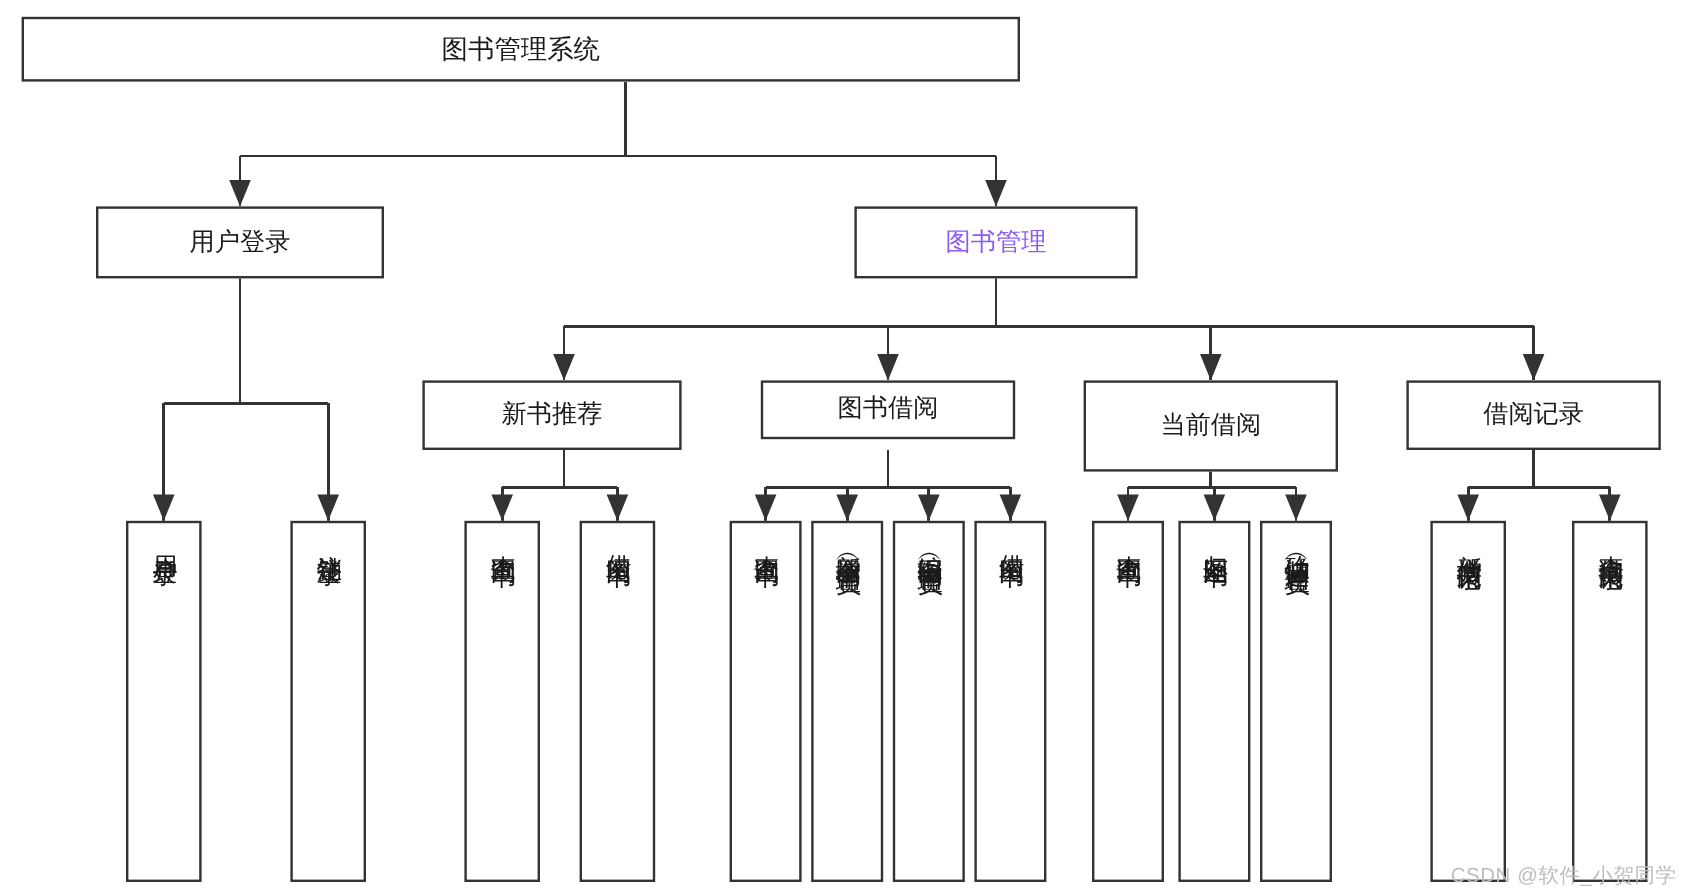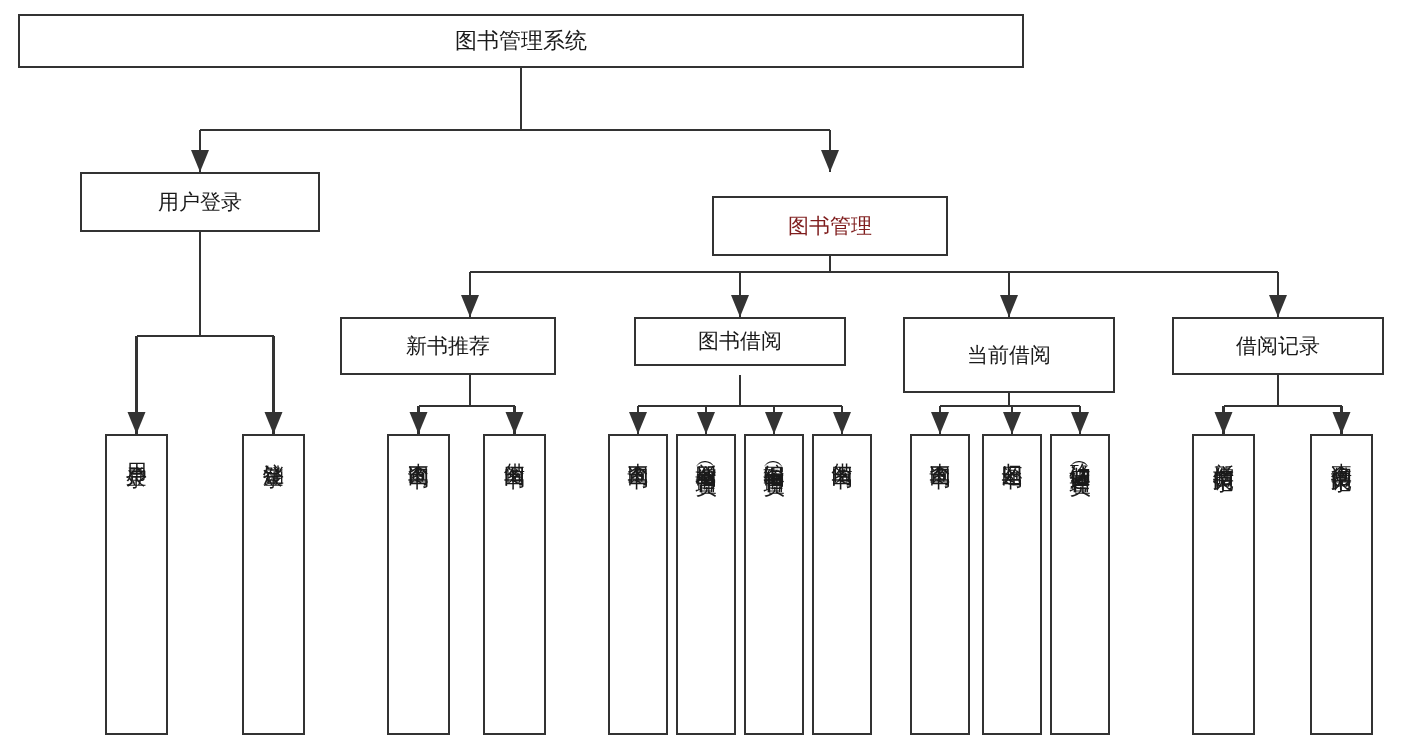--- a/index.html
+++ b/index.html
@@ -126,30 +126,30 @@
       <polygon points="1071,412 1089,412 1080,434" fill="#333333"></polygon>
       <line x1="1278" y1="375" x2="1278" y2="406" stroke="#333333" stroke-width="2.4" shape-rendering="crispEdges"></line>
       <line x1="1223.5" y1="406" x2="1341.5" y2="406" stroke="#333333" stroke-width="2.4" shape-rendering="crispEdges"></line>
       <line x1="1223.5" y1="406" x2="1223.5" y2="434" stroke="#333333" stroke-width="2.4" shape-rendering="crispEdges"></line>
       <polygon points="1214.5,412 1232.5,412 1223.5,434" fill="#333333"></polygon>
       <line x1="1341.5" y1="406" x2="1341.5" y2="434" stroke="#333333" stroke-width="2.4" shape-rendering="crispEdges"></line>
       <polygon points="1332.5,412 1350.5,412 1341.5,434" fill="#333333"></polygon>
     </svg>
 
   <div id="nodes-layer">
-      <div class="node horizontal root" style="left: 18px; top: 14px; width: 1006px; height: 54px; border-color: rgb(51, 51, 51); background: rgb(255, 255, 255); color: rgb(26, 26, 26);">
+      <div class="node horizontal root" style="left: 18px; top: 14px; width: 832px; height: 54px; border-color: rgb(51, 51, 51); background: rgb(255, 255, 255); color: rgb(26, 26, 26);">
         <span class="node-label">图书管理系统</span>
       </div>
       <div class="node horizontal" style="left: 80px; top: 172px; width: 240px; height: 60px; border-color: rgb(51, 51, 51); background: rgb(255, 255, 255); color: rgb(26, 26, 26);">
         <span class="node-label">用户登录</span>
       </div>
-      <div class="node horizontal" style="left: 712px; top: 172px; width: 236px; height: 60px; border-color: rgb(51, 51, 51); background: rgb(255, 255, 255); color: #7f1d1d; margin-top: 24px;">
+      <div class="node horizontal" style="left: 712px; top: 172px; width: 236px; height: 60px; border-color: rgb(51, 51, 51); background: rgb(255, 255, 255); color: #8b5cf6;">
         <span class="node-label">图书管理</span>
       </div>
-      <div class="node horizontal" style="left: 340px; top: 317px; width: 216px; height: 58px; border-color: rgb(51, 51, 51); background: rgb(255, 255, 255); color: rgb(26, 26, 26);">
+      <div class="node horizontal" style="left: 352px; top: 317px; width: 216px; height: 58px; border-color: rgb(51, 51, 51); background: rgb(255, 255, 255); color: rgb(26, 26, 26);">
         <span class="node-label">新书推荐</span>
       </div>
       <div class="node horizontal" style="left: 634px; top: 317px; width: 212px; height: 49px; border-color: rgb(51, 51, 51); background: rgb(255, 255, 255); color: rgb(26, 26, 26);">
         <span class="node-label">图书借阅</span>
       </div>
       <div class="node horizontal" style="left: 903px; top: 317px; width: 212px; height: 76px; border-color: rgb(51, 51, 51); background: rgb(255, 255, 255); color: rgb(26, 26, 26);">
         <span class="node-label">当前借阅</span>
       </div>
       <div class="node horizontal" style="left: 1172px; top: 317px; width: 212px; height: 58px; border-color: rgb(51, 51, 51); background: rgb(255, 255, 255); color: rgb(26, 26, 26); align-items: center;">
         <span class="node-label">借阅记录</span>
@@ -188,14 +188,15 @@
         <span class="node-label">确认归还（管理员）</span>
       </div>
       <div class="node vertical" style="left: 1192px; top: 434px; width: 63px; height: 301px; border-color: rgb(51, 51, 51); background: rgb(255, 255, 255); color: rgb(26, 26, 26);">
         <span class="node-label">新增借阅记录</span>
       </div>
       <div class="node vertical" style="left: 1310px; top: 434px; width: 63px; height: 301px; border-color: rgb(51, 51, 51); background: rgb(255, 255, 255); color: rgb(26, 26, 26);">
         <span class="node-label">查询借阅记录</span>
       </div>
     </div>
 
+  <div id="watermark">CSDN @软件_小贺同学</div>
 
 </div>
 
 </body></html>

